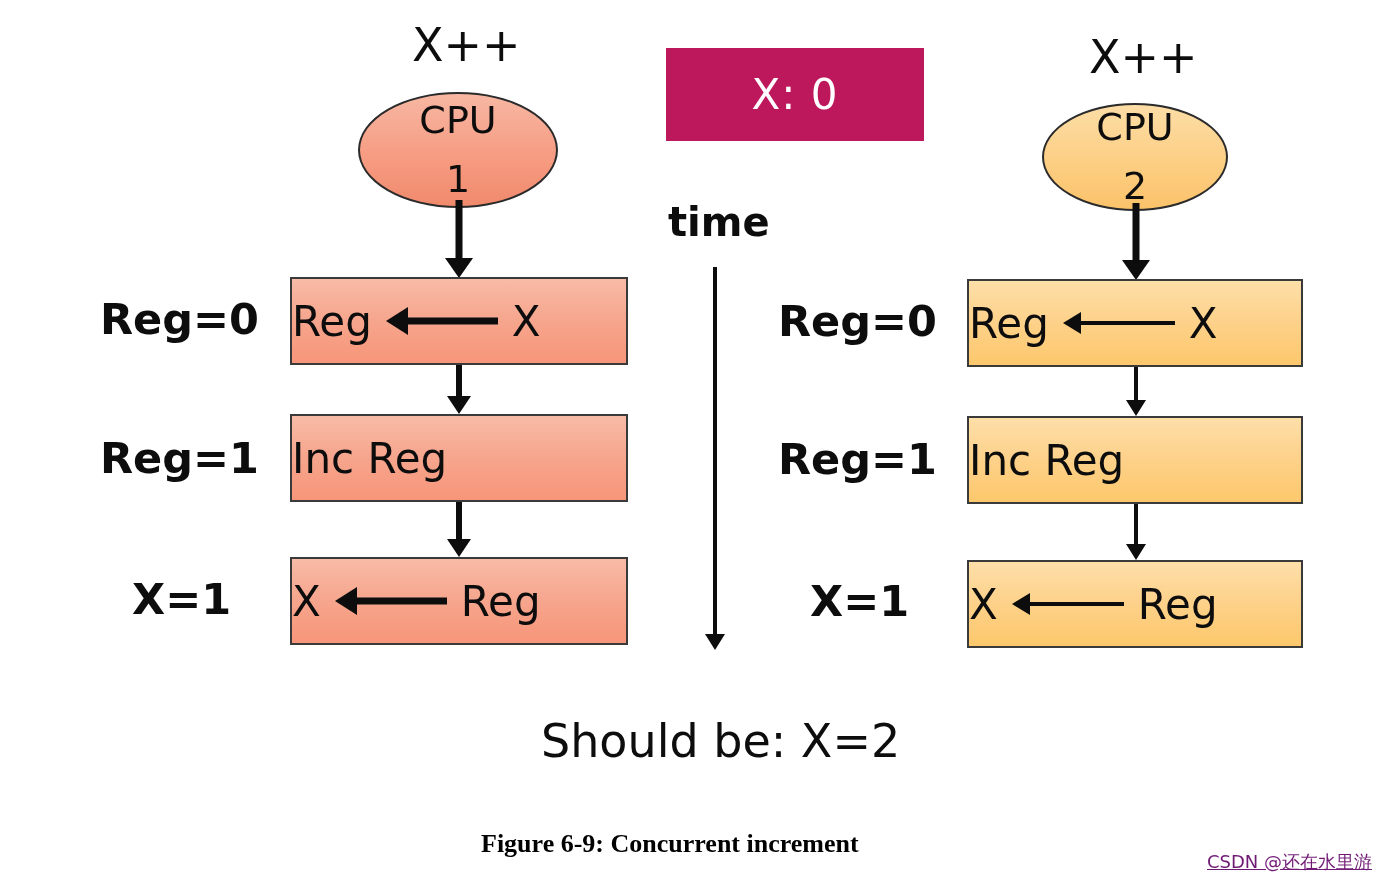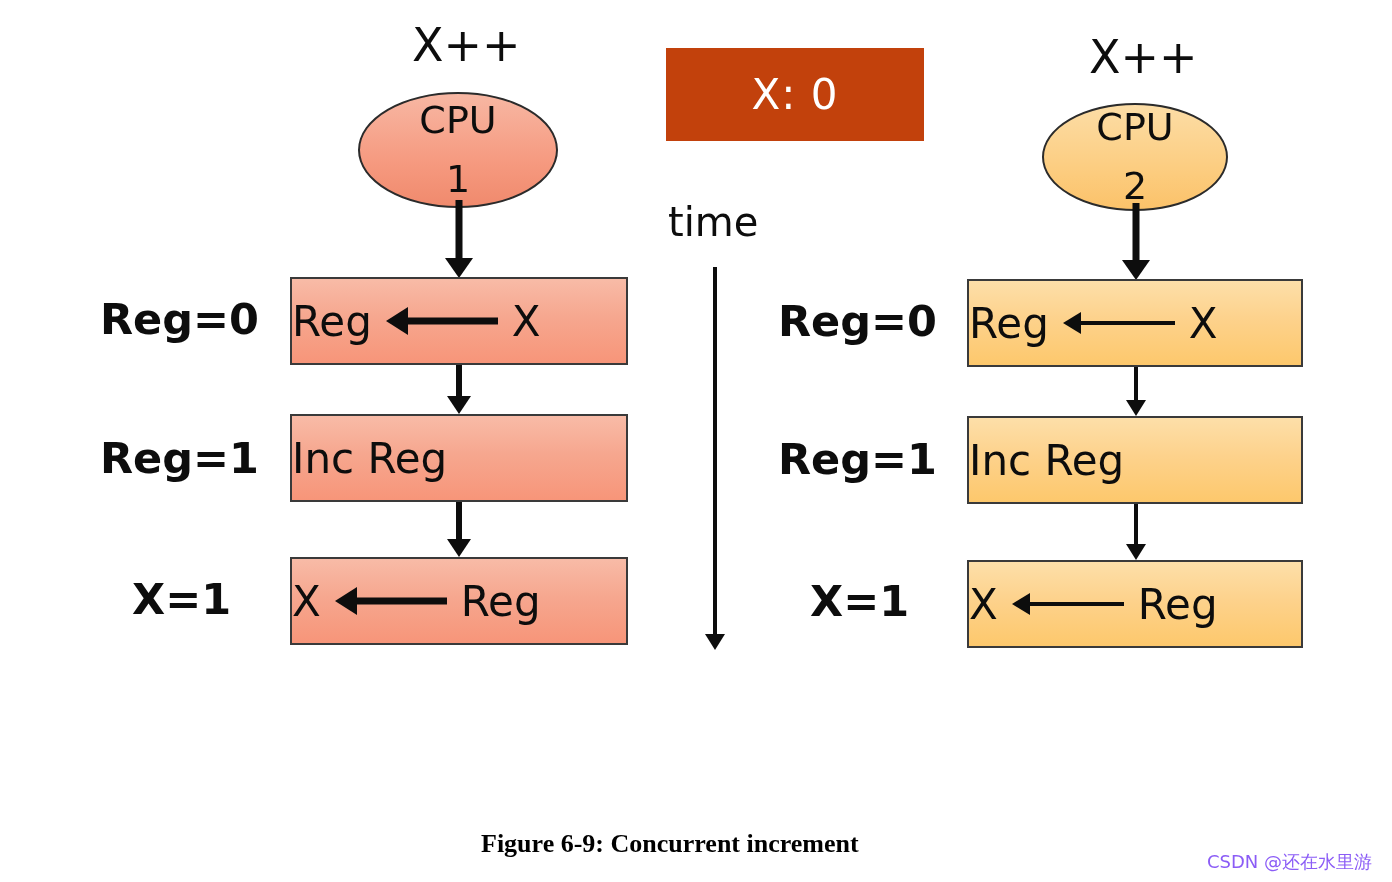--- a/index.html
+++ b/index.html
@@ -41,22 +41,23 @@
     font-size: 46px;
   }
   .caption {
     font-family: "Liberation Serif", "DejaVu Serif", serif;
     font-weight: bold;
     font-size: 26px;
     color: #000000;
   }
   .watermark {
     font-size: 18px;
-    color: #8b5cf6;
+    color: #701a75;
     font-family: "DejaVu Sans", sans-serif;
+    text-decoration: underline;
   }
 
   
   .cpu {
     position: absolute;
     border: 2.5px solid #2b2b2b;
     border-radius: 50%;
     box-sizing: border-box;
     display: flex;
     flex-direction: column;
@@ -162,21 +163,21 @@
   .varrow.thick .vshaft { width: 7px; }
   .varrow.thick .vhead { border-width: 20px 14px 0 14px; }
   .varrow.mid .vshaft { width: 6px; }
   .varrow.mid .vhead { border-width: 18px 12px 0 12px; }
   .varrow.thin .vshaft { width: 4px; }
   .varrow.thin .vhead { border-width: 16px 10px 0 10px; }
 
   
   .xbox {
     position: absolute;
-    background: #c2410c;
+    background: #be185d;
     display: flex;
     align-items: center;
     justify-content: center;
   }
   .xbox-text {
     color: #ffffff;
     font-size: 42px;
     letter-spacing: 1px;
   }
 </style>
@@ -233,21 +234,21 @@
           <span class="head"></span>
       </span>
       <span>Reg</span>
     </div>
   </div>
 
   <div class="xbox" style="left:666px; top:48px; width:258px; height:93px;">
     <div class="xbox-text">X: 0</div>
   </div>
 
-  <div class="txt time-label" style="left:668px; top:202px;">time</div>
+  <div class="txt time-label" style="left:668px; top:202px;font-weight:bold;">time</div>
 
   <div class="varrow thin" style="left:703px; top:267px; width:24px; height:383px;">
     <div class="vshaft" style="height:367px;"></div>
     <div class="vhead"></div>
   </div>
 
   <div class="txt xpp" style="left:1089px; top:34px;">X++</div>
 
   <div class="cpu cpu-amber" style="left:1042px; top:103px; width:186px; height:108px;">
     <div class="cpu-line">CPU</div>
@@ -291,18 +292,19 @@
     <div class="step-text">
       <span>X</span>
       <span class="harrow thin">
         <span class="shaft"></span>
           <span class="head"></span>
       </span>
       <span>Reg</span>
     </div>
   </div>
 
+  <div class="txt should-be" style="left:541px; top:718px;">Should be: X=2</div>
 
   <div class="txt caption" style="left:481px; top:831px;">Figure 6-9: Concurrent increment</div>
 
   <div class="txt watermark" style="left:1207px; top:853px;">CSDN @还在水里游</div>
 
 </div>
 
 </body></html>

